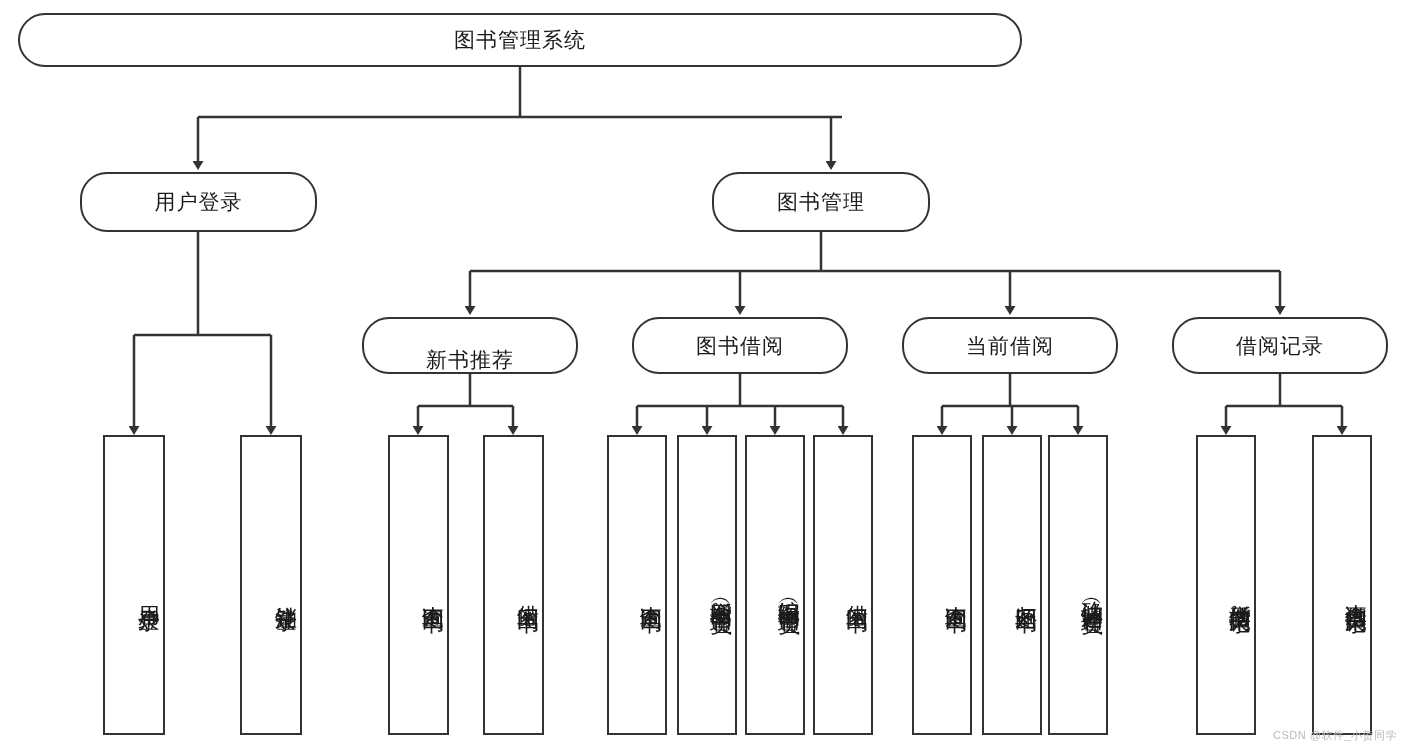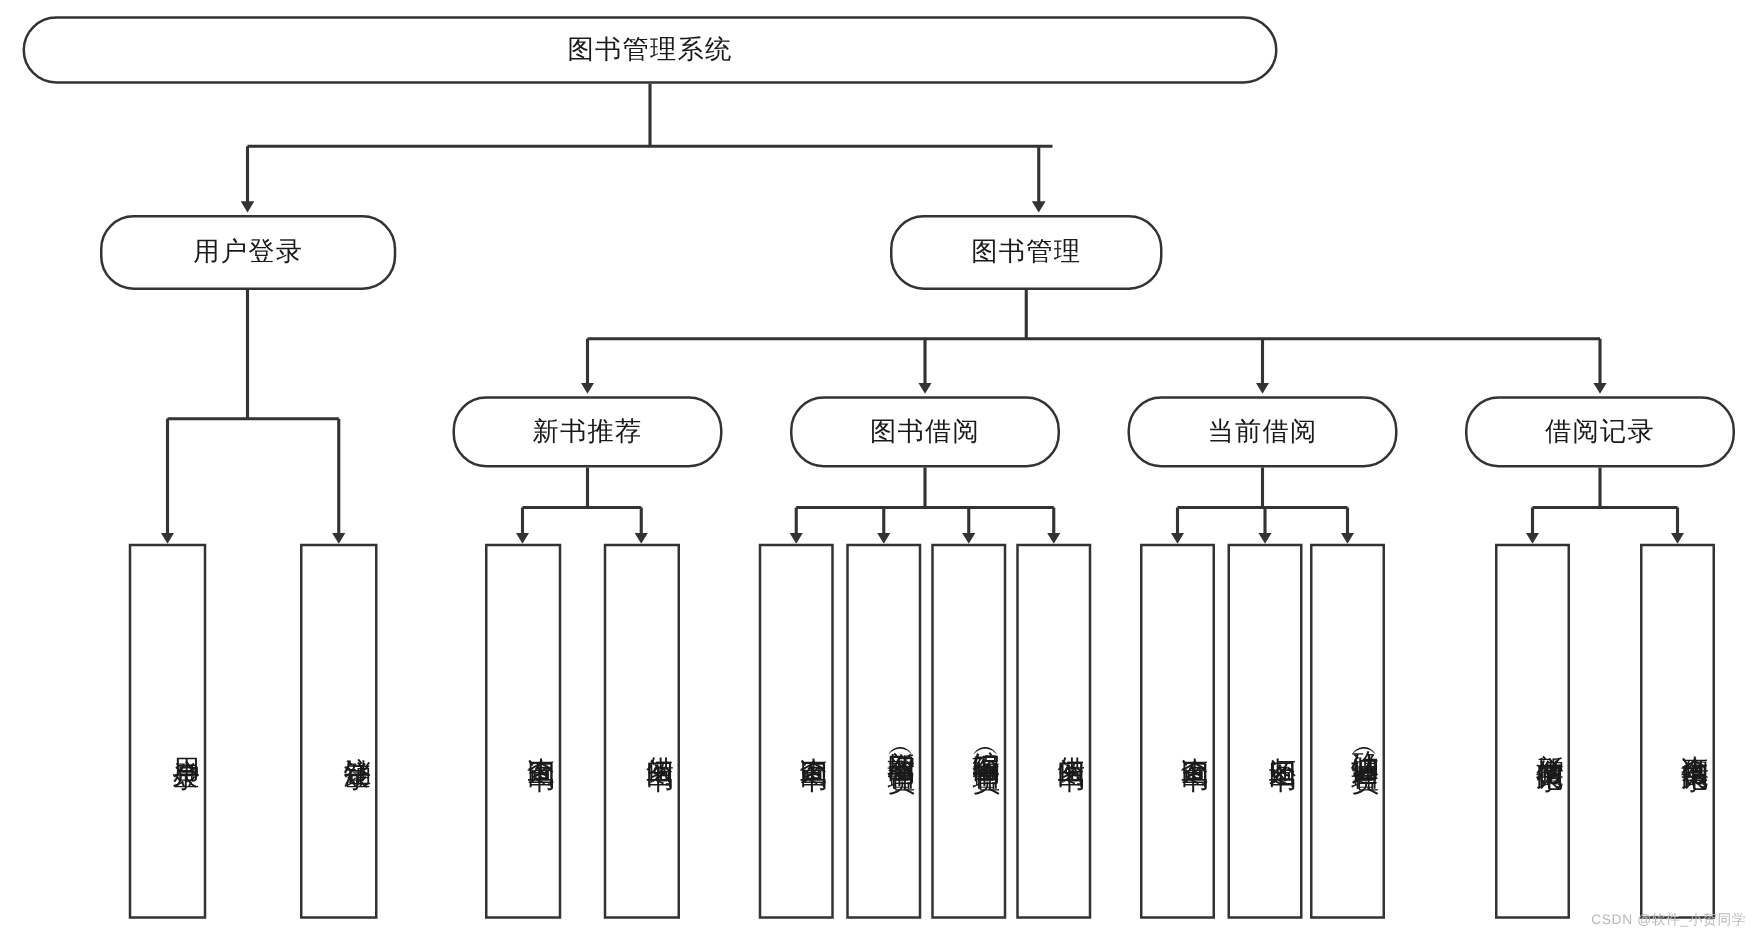--- a/index.html
+++ b/index.html
@@ -127,21 +127,21 @@
     <span>图书管理系统</span>
   </div>
 
   <div class="node horiz" style="left:80px; top:172px; width:237px; height:60px;">
     <span>用户登录</span>
   </div>
   <div class="node horiz" style="left:712px; top:172px; width:218px; height:60px;justify-content:center;">
     <span>图书管理</span>
   </div>
 
-  <div class="node horiz" style="left:362px; top:317px; width:216px; height:57px;">
+  <div class="node horiz" style="left:362px; top:317px; width:216px; height:57px;align-items:flex-end;">
     <span>新书推荐</span>
   </div>
   <div class="node horiz" style="left:902px; top:317px; width:216px; height:57px;">
     <span>当前借阅</span>
   </div>
   <div class="node horiz" style="left:632px; top:317px; width:216px; height:57px;">
     <span>图书借阅</span>
   </div>
   <div class="node horiz" style="left:1172px; top:317px; width:216px; height:57px;">
     <span>借阅记录</span>

